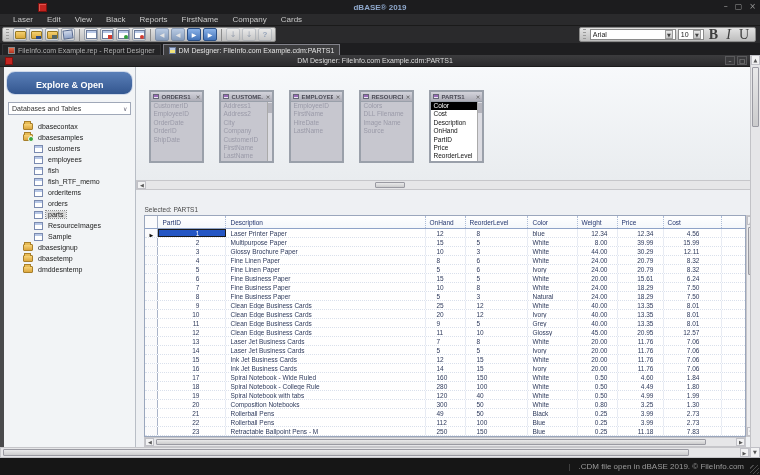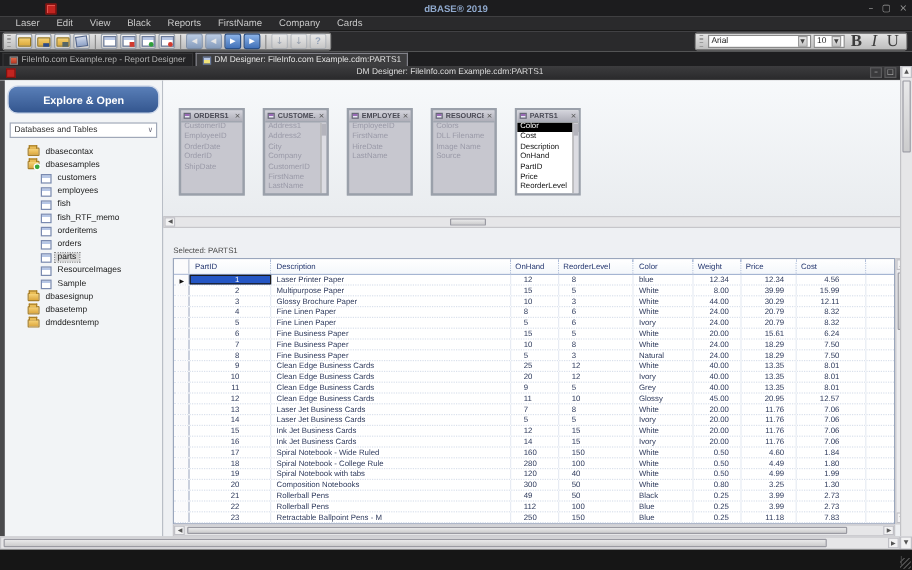--- a/index.html
+++ b/index.html
@@ -741,16 +741,17 @@
     <span class="sb-thumb" style="left:1px;right:1px;top:12px;height:60px;"></span>
   </div>
   <div class="sb-track-h outerhscroll">
     <span class="sb-thumb" style="left:2px;width:686px;top:1px;bottom:1px;"></span>
     <span class="sb-arrow" style="margin-left:auto;">▶</span>
   </div>
   <div class="corner">▼</div>
 
   <div class="statusbar">
     <span class="statusdiv">|</span>
+    <span class="statustext">.CDM file open in dBASE 2019. © FileInfo.com</span>
     <div class="grip"></div>
   </div>
 
 </div>
 
 </body></html>

